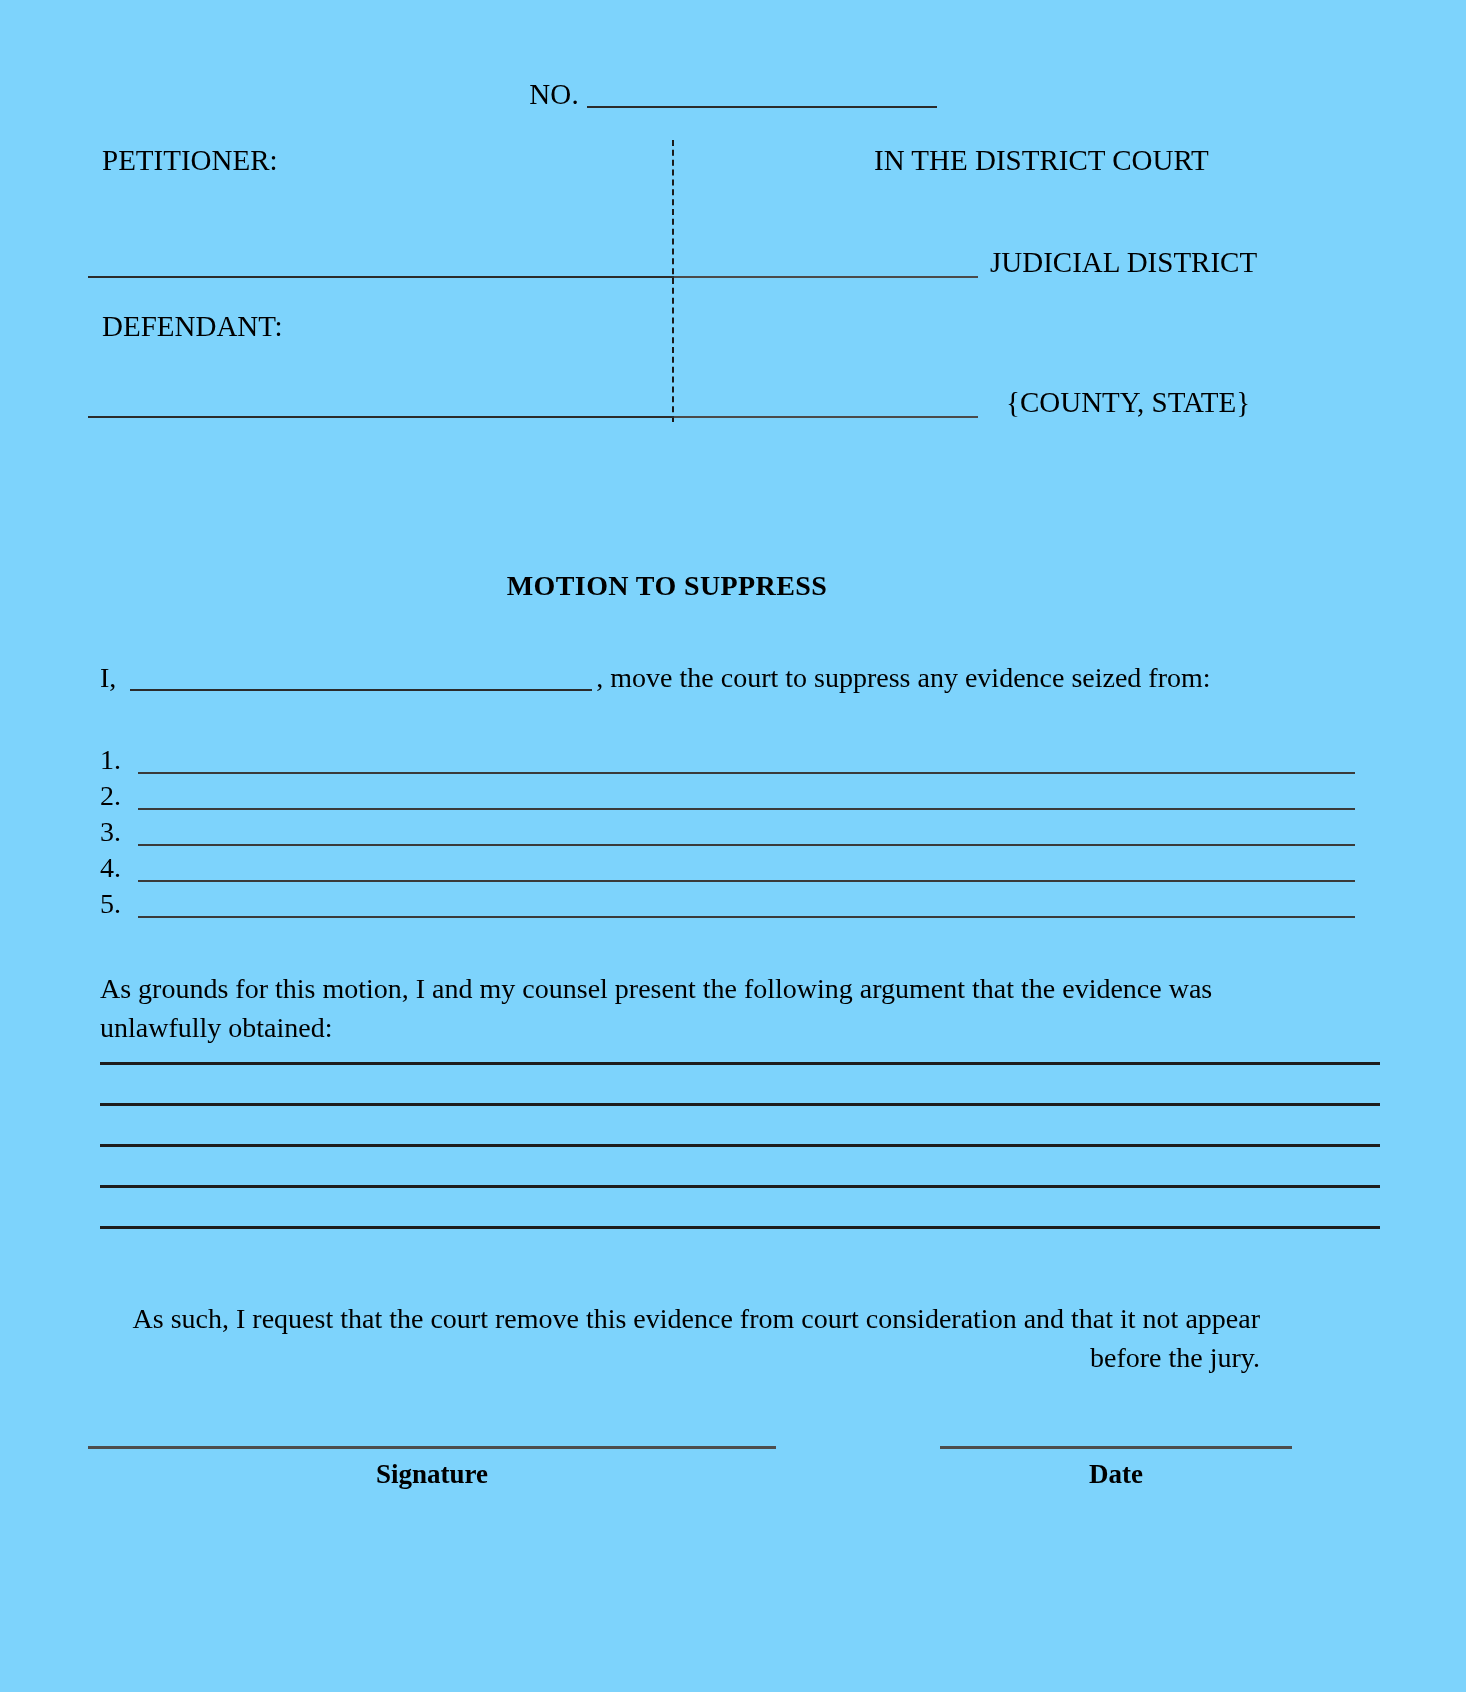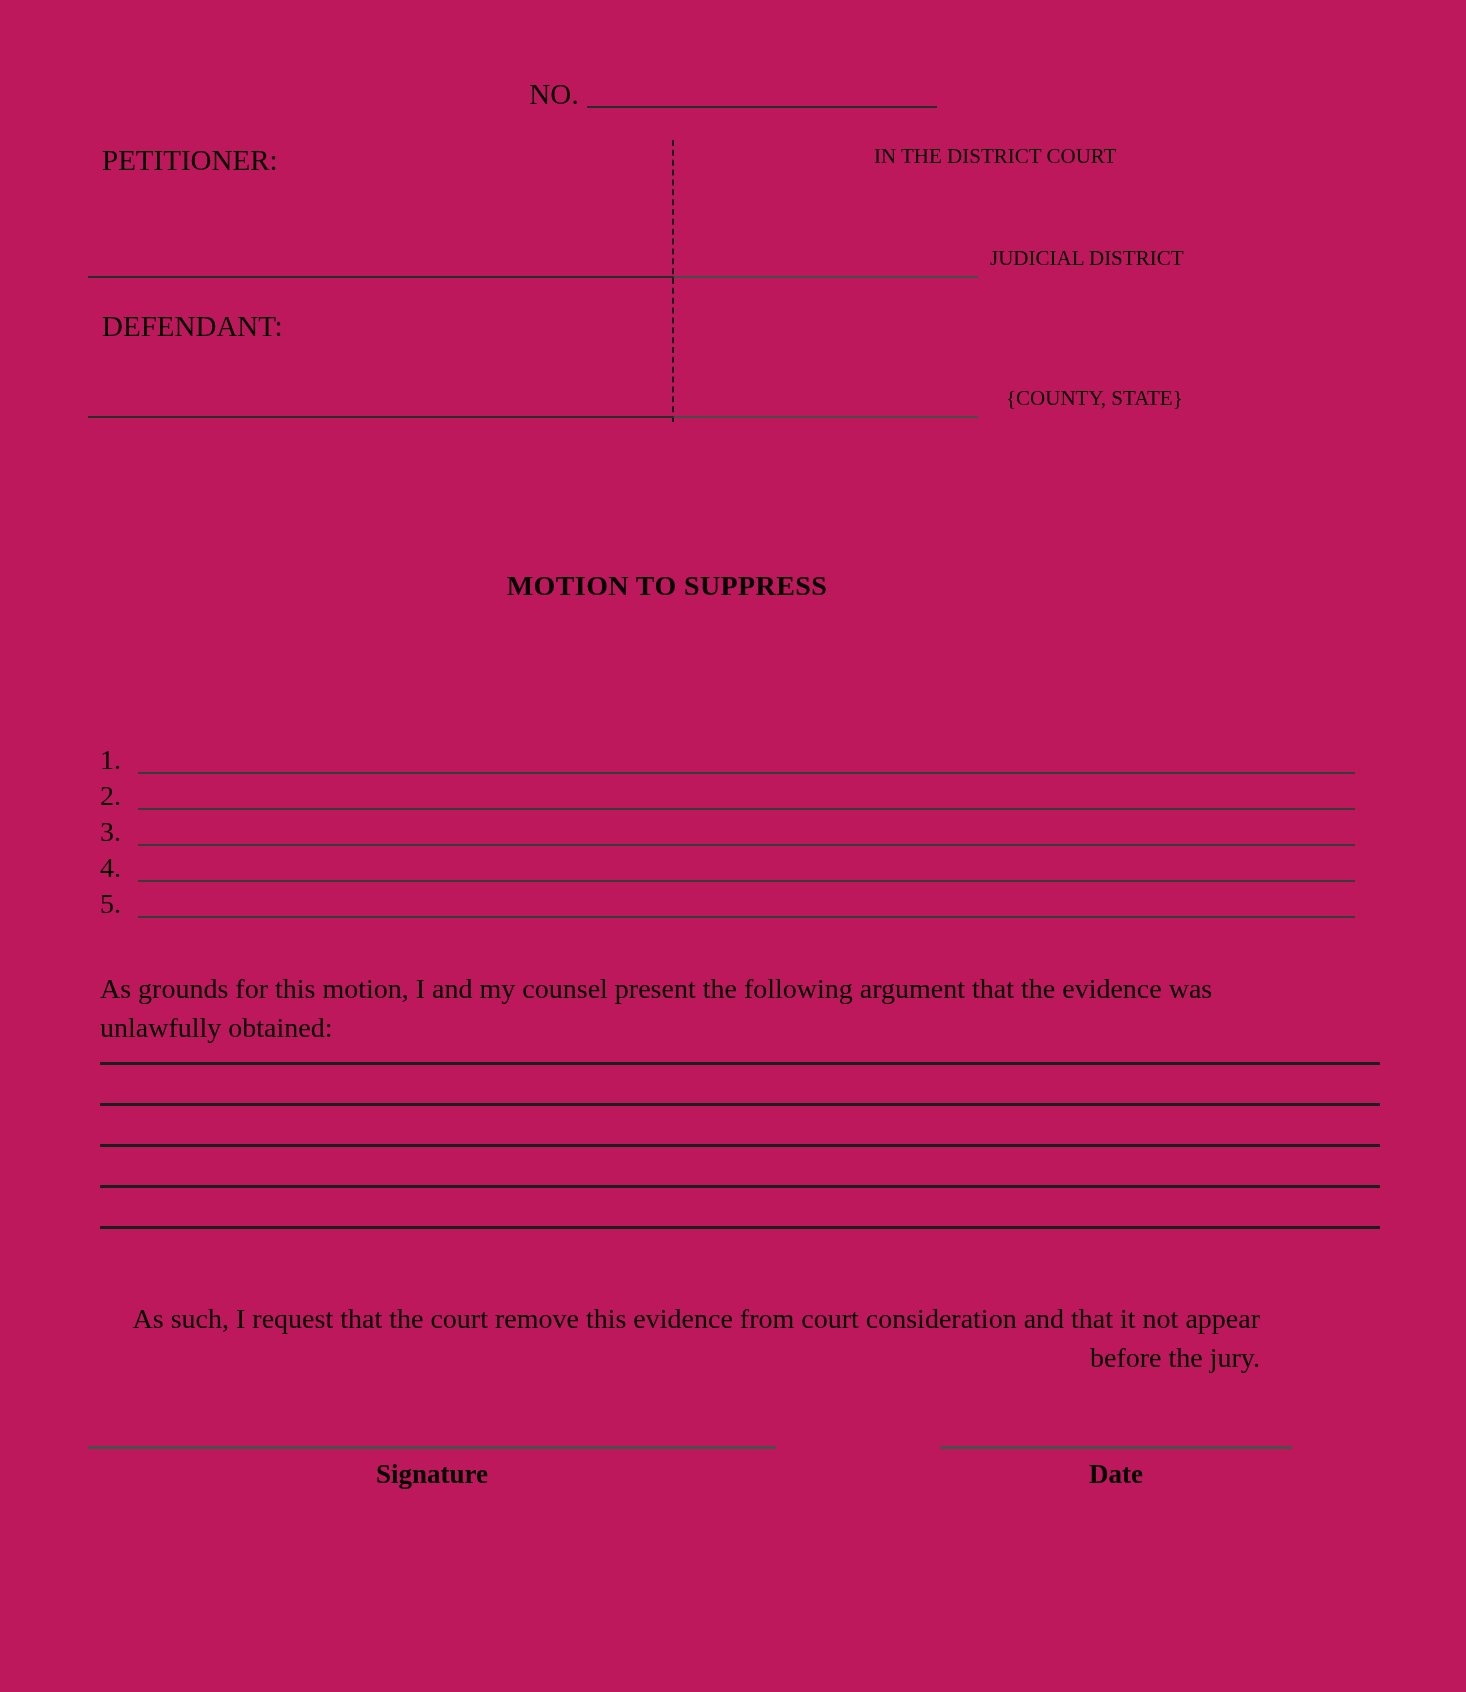--- a/index.html
+++ b/index.html
@@ -8,21 +8,21 @@
     background: #ffffff;
   }
   body {
     font-family: "Liberation Serif", "DejaVu Serif", serif;
     color: #000000;
   }
   .page {
     position: relative;
     width: 1466px;
     height: 1692px;
-    background: #be185d;
+    background: #7dd3fc;
     overflow: hidden;
   }
 
   
   .no-row {
     position: absolute;
     left: 0;
     top: 78px;
     width: 1466px;
     text-align: center;
@@ -75,21 +75,21 @@
     left: 586px;
     width: 304px;
     border-bottom: 2px solid #4a4a4a;
     height: 0;
   }
   .rule-row-1 { top: 140px; }
   .rule-row-2 { top: 280px; }
 
   .cap-right-text {
     position: absolute;
-    font-size: 21px;
+    font-size: 29px;
     white-space: nowrap;
   }
   .cap-district-court {
     top: 8px;
     left: 786px;
   }
   .cap-judicial-district {
     top: 110px;
     left: 902px;
   }
@@ -224,20 +224,23 @@
     <div class="cap-rule-left rule-row-2"></div>
     <div class="cap-rule-right rule-row-2"></div>
 
     <div class="cap-right-text cap-district-court">IN THE DISTRICT COURT</div>
     <div class="cap-right-text cap-judicial-district">JUDICIAL DISTRICT</div>
     <div class="cap-right-text cap-county-state">{COUNTY, STATE}</div>
   </div>
 
   <div class="doc-title">MOTION TO SUPPRESS</div>
 
+  <div class="intro-line">
+    <span>I,</span><span class="intro-blank"></span><span>, move the court to suppress any evidence seized from:</span>
+  </div>
 
   <div class="num-list">
     <div class="num-item">
       <span class="num-label">1.</span>
       <span class="num-blank"></span>
     </div>
     <div class="num-item">
       <span class="num-label">2.</span>
       <span class="num-blank"></span>
     </div>

